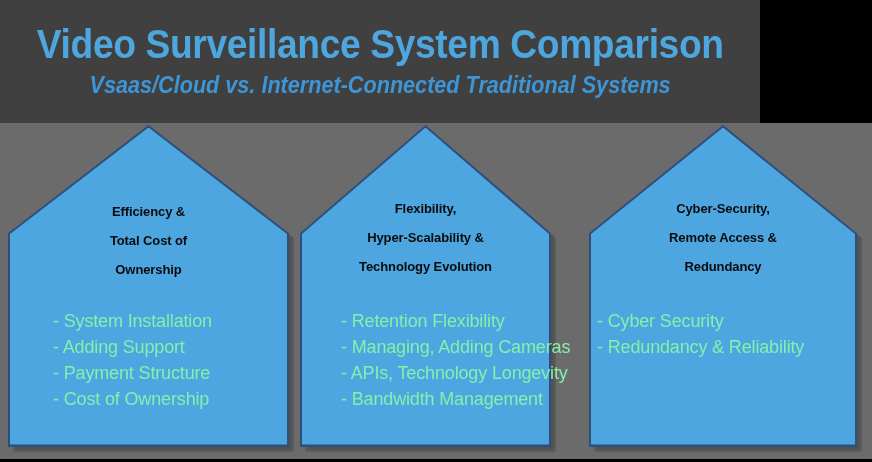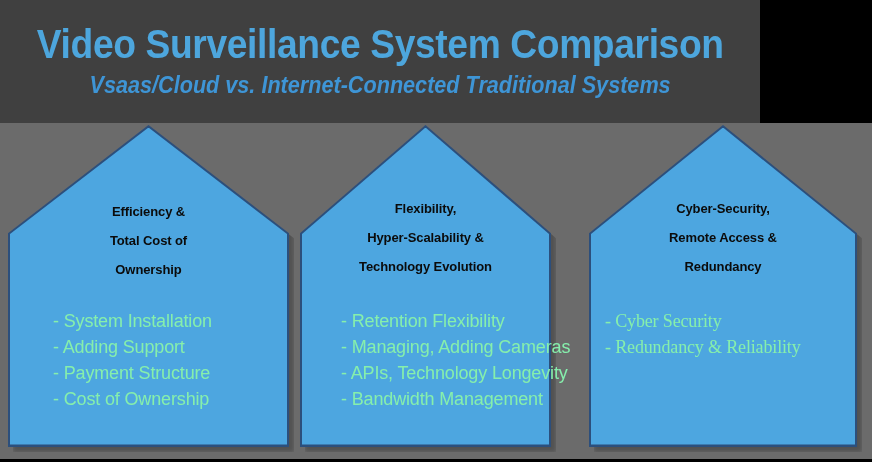--- a/index.html
+++ b/index.html
@@ -104,21 +104,21 @@
   }
   .h-list div{white-space:nowrap;}
 
   
   #house-1{left:8px;width:281px;}
   #house-2{left:300px;width:251px;}
   #house-3{left:589px;width:268px;}
 
   #house-1 .h-list{left:45px;top:183px;}
   #house-2 .h-list{left:7px;top:183px;margin-left:34px;}
-  #house-3 .h-list{left:16px;top:183px;font-family:Liberation Serif, serif;}
+  #house-3 .h-list{left:8px;top:183px;}
 
   #house-2 .h-title{top:69px;}
   #house-3 .h-title{top:69px;}
 </style>
 </head>
 <body>
 
 <div id="stage">
 
   <div id="header">

